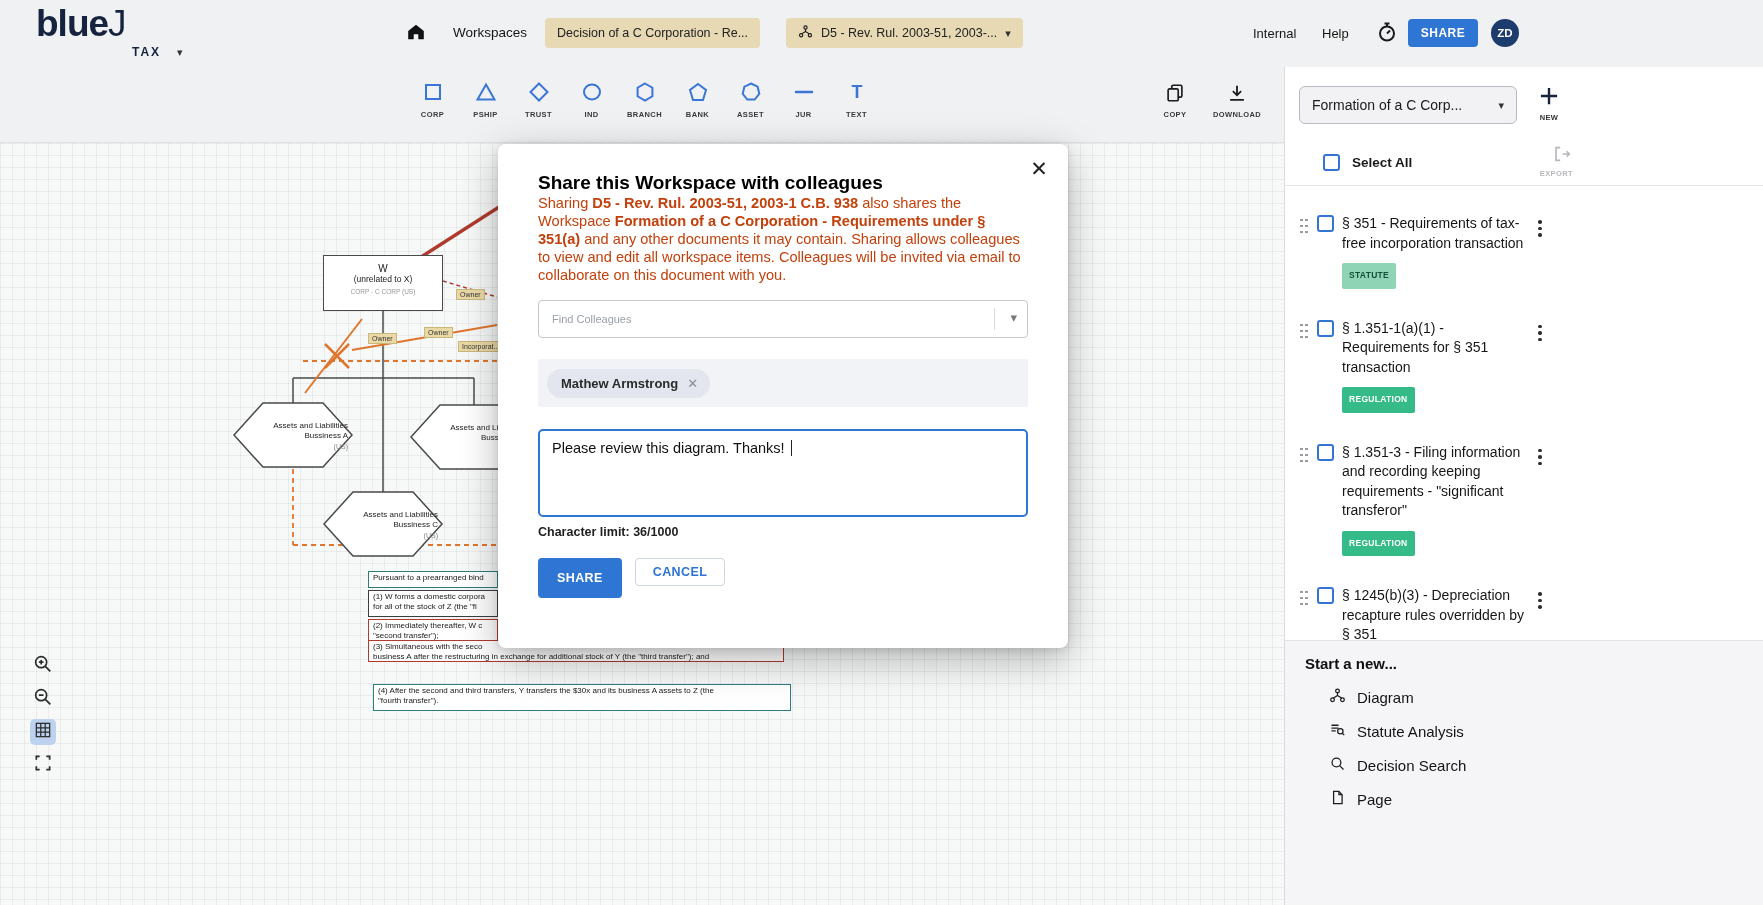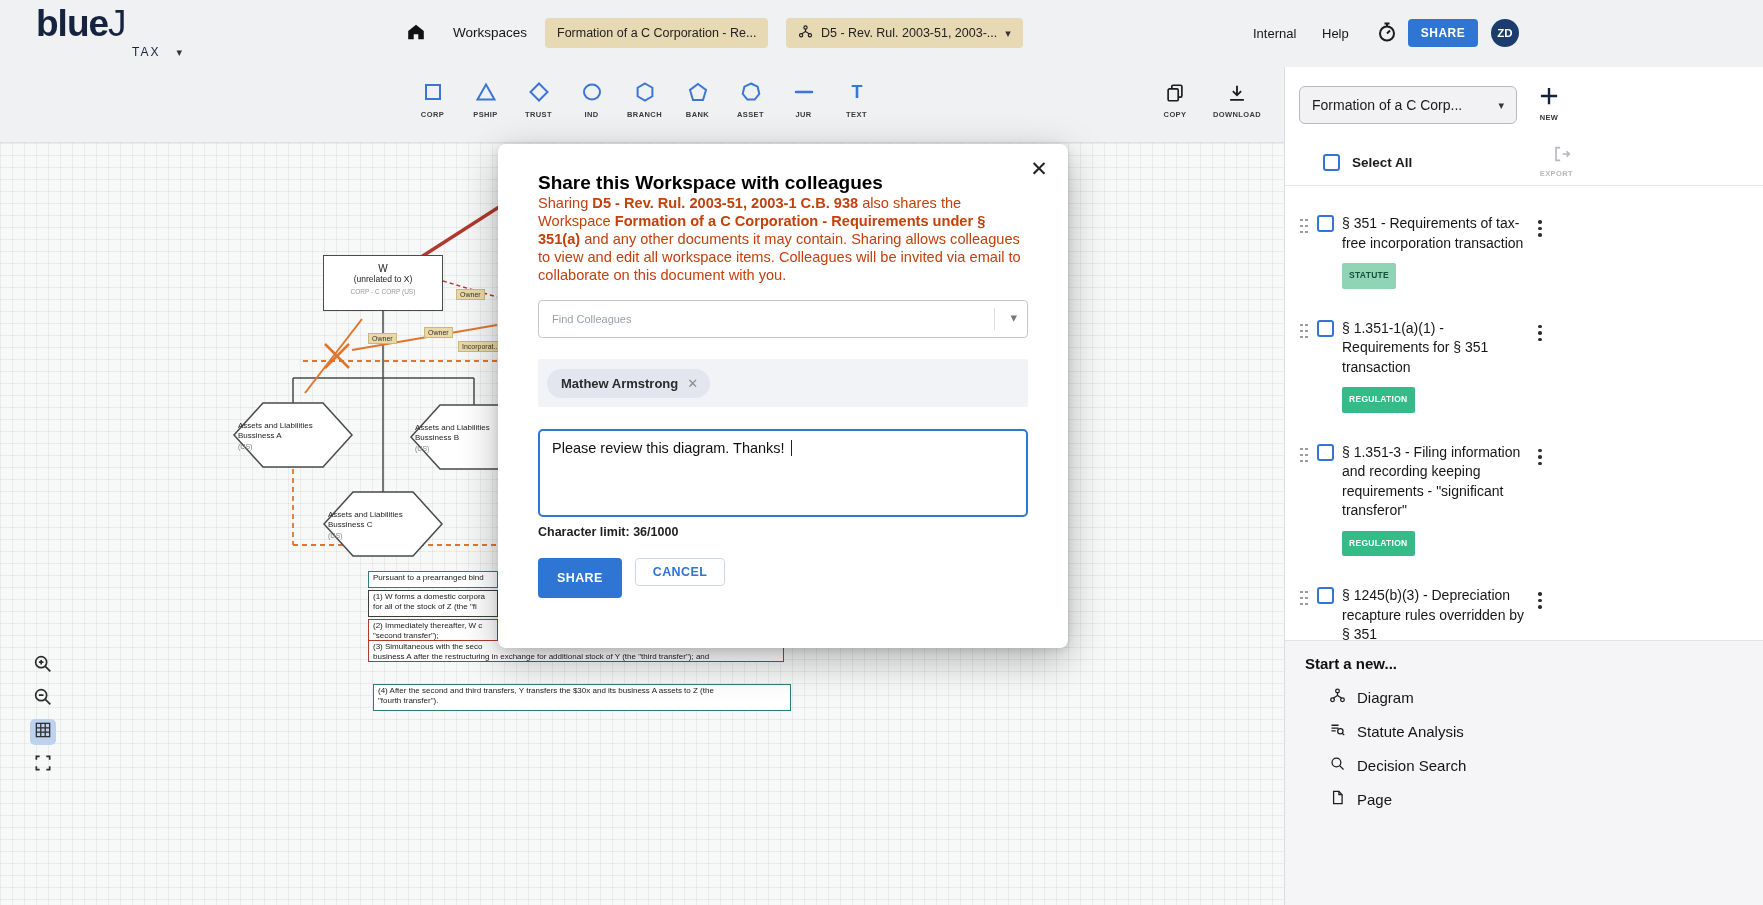--- a/index.html
+++ b/index.html
@@ -6,21 +6,21 @@
   html,body{width:1763px;height:905px;overflow:hidden}
   body{font-family:"Liberation Sans","DejaVu Sans",sans-serif;background:#f0f1f2;position:relative;color:#1a1a1a}
 
   
   .header{position:absolute;top:0;left:0;width:1763px;height:67px;background:#f0f1f2;z-index:20}
   .logo{position:absolute;left:36px;top:4px;cursor:pointer}
   .logo-main{font-size:37px;color:#15233f;letter-spacing:-1px;line-height:40px}
   .logo-blue{font-weight:700}
   .logo-j{font-weight:400}
   .logo-subrow{position:absolute;left:96px;top:41px;display:flex;gap:16px;align-items:center}
-  .logo-sub{font-size:12px;letter-spacing:2px;color:#15233f;font-weight:400}
+  .logo-sub{font-size:12px;letter-spacing:2px;color:#15233f;font-weight:700}
   .caret{font-size:11px;color:#333}
   .home-btn{position:absolute;left:405px;top:21px;cursor:pointer}
   .ws-link{position:absolute;left:453px;top:25px;font-size:13.5px;color:#141414;cursor:pointer}
   .tab{position:absolute;top:18px;height:30px;background:#e6d9b3;border-radius:4px;display:flex;align-items:center;padding:0 12px;font-size:12.5px;color:#222;cursor:pointer;gap:8px;white-space:nowrap}
   .tab1{left:545px}
   .tab2{left:786px}
   .hbtn{position:absolute;top:26px;font-size:13px;color:#161616;cursor:pointer}
   .internal{left:1253px}
   .help{left:1322px}
   .timer{position:absolute;left:1375px;top:20px;cursor:pointer}
@@ -38,21 +38,21 @@
 
   
   .canvas{position:absolute;left:0;top:143px;width:1284px;height:762px;background-color:#f7f8f8;
     background-image:linear-gradient(to right,rgba(110,120,130,.10) 1px,transparent 1px),linear-gradient(to bottom,rgba(110,120,130,.10) 1px,transparent 1px);
     background-size:12px 12px}
   .diagram-svg{position:absolute;left:0;top:0}
   .wbox{position:absolute;left:323px;top:112px;width:120px;height:56px;background:#fff;border:1.5px solid #4a4a4a;text-align:center;padding-top:7px;cursor:move;z-index:2}
   .wbox .l1{font-size:10px;line-height:11px}
   .wbox .l2{font-size:8.5px;line-height:10px}
   .wbox .l3{font-size:6.5px;color:#98989c;margin-top:4px}
-  .hexlabel{position:absolute;width:110px;text-align:left;font-size:8px;line-height:10px;color:#1c1c1c;cursor:move;z-index:2}
+  .hexlabel{position:absolute;width:110px;text-align:right;font-size:8px;line-height:10px;color:#1c1c1c;cursor:move;z-index:2}
   .hexlabel .us{font-size:7px;color:#85858a;margin-top:1px}
   .tag{position:absolute;font-size:7px;background:#ead9a6;border:1px solid #c8b87e;color:#333;padding:0 3px;line-height:9px;z-index:2;white-space:nowrap}
   .note{position:absolute;background:#fff;font-size:8px;line-height:10px;padding:1px 4px;white-space:nowrap;overflow:hidden;cursor:move;z-index:2}
   .n-teal{border:1.5px solid #2e7d7d}
   .n-dark{border:1.5px solid #3d3d3d}
   .n-red{border:1.5px solid #b03a2e}
   .zoomer{position:absolute;left:30px;top:510px;display:flex;flex-direction:column;gap:7px;align-items:center;z-index:2}
   .zbtn{width:26px;height:26px;display:flex;align-items:center;justify-content:center;border-radius:5px;cursor:pointer}
   .zbtn.active{background:#bcd2ef}
 
@@ -116,21 +116,21 @@
     <span>
       <svg width="22" height="22" viewBox="0 0 24 24">
           <path d="M3.5 11 L12 4 L20.5 11 V20 H14.5 V14.5 H9.5 V20 H3.5 Z" fill="#111"></path>
         </svg>
     </span>
   </div>
 
   <div class="ws-link">Workspaces</div>
 
   <div class="tab tab1">
-    <span>Formation of a C Corporation - Re...</span>
+    <span>Decision of a C Corporation - Re...</span>
   </div>
 
   <div class="tab tab2">
     <span>
       <svg width="15" height="15" viewBox="0 0 24 24" fill="none" stroke="#1d1d1f" stroke-width="1.8">
           <circle cx="12" cy="5.5" r="2.6"></circle>
           <circle cx="5" cy="18" r="2.6"></circle>
           <circle cx="19" cy="18" r="2.6"></circle>
           <path d="M12 8 v4 M12 12 L5.8 15.8 M12 12 L18.2 15.8"></path>
         </svg>

